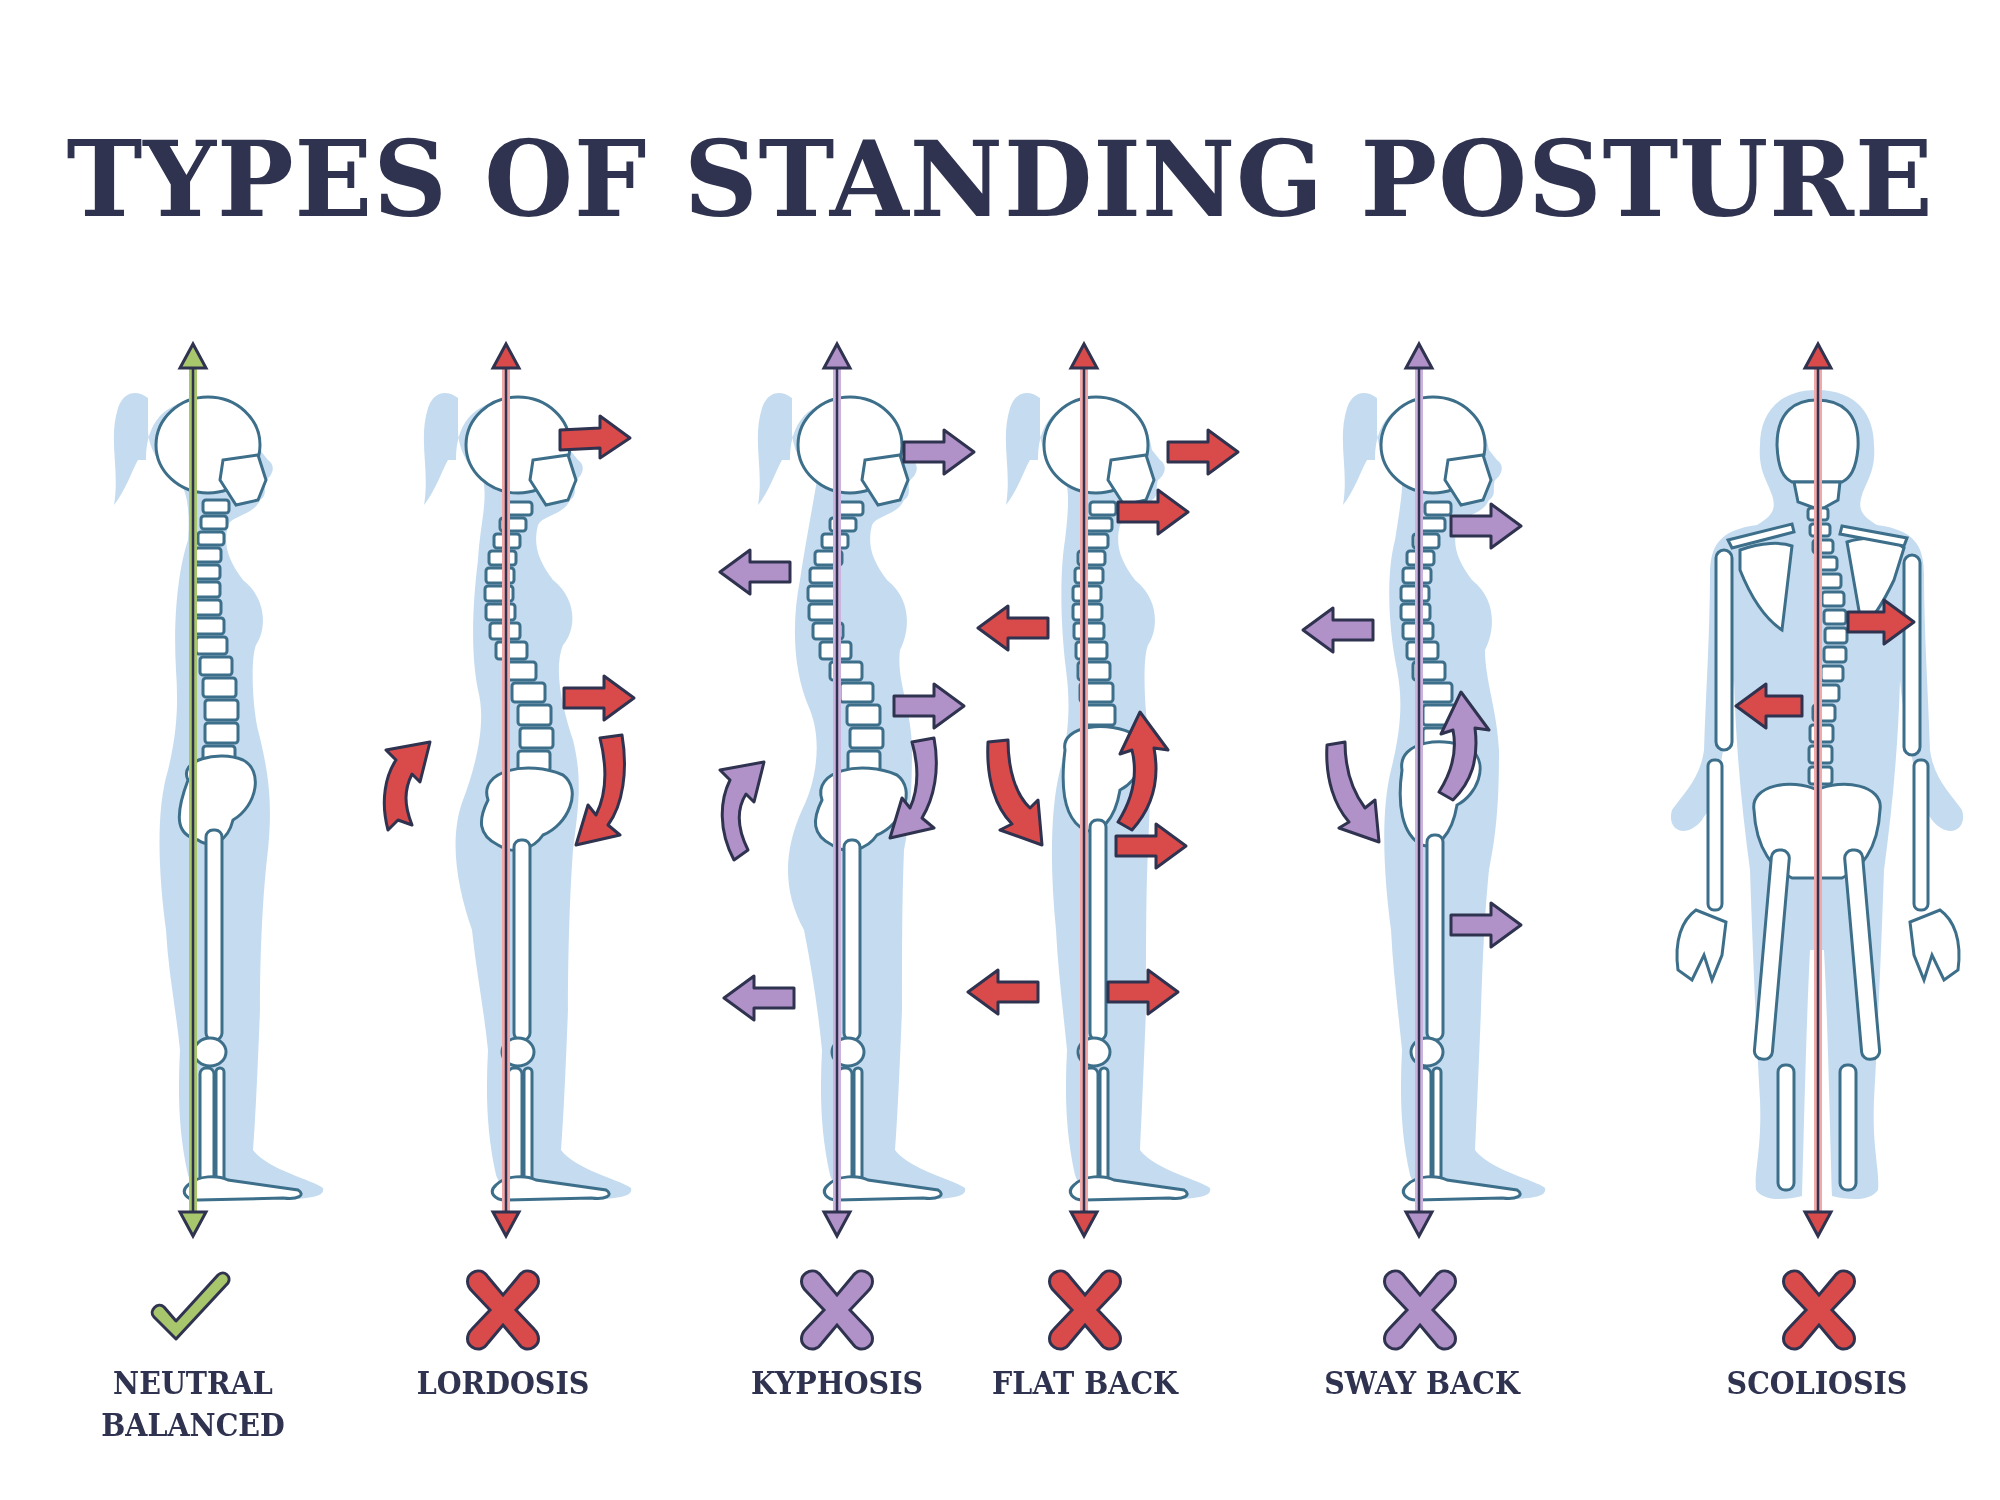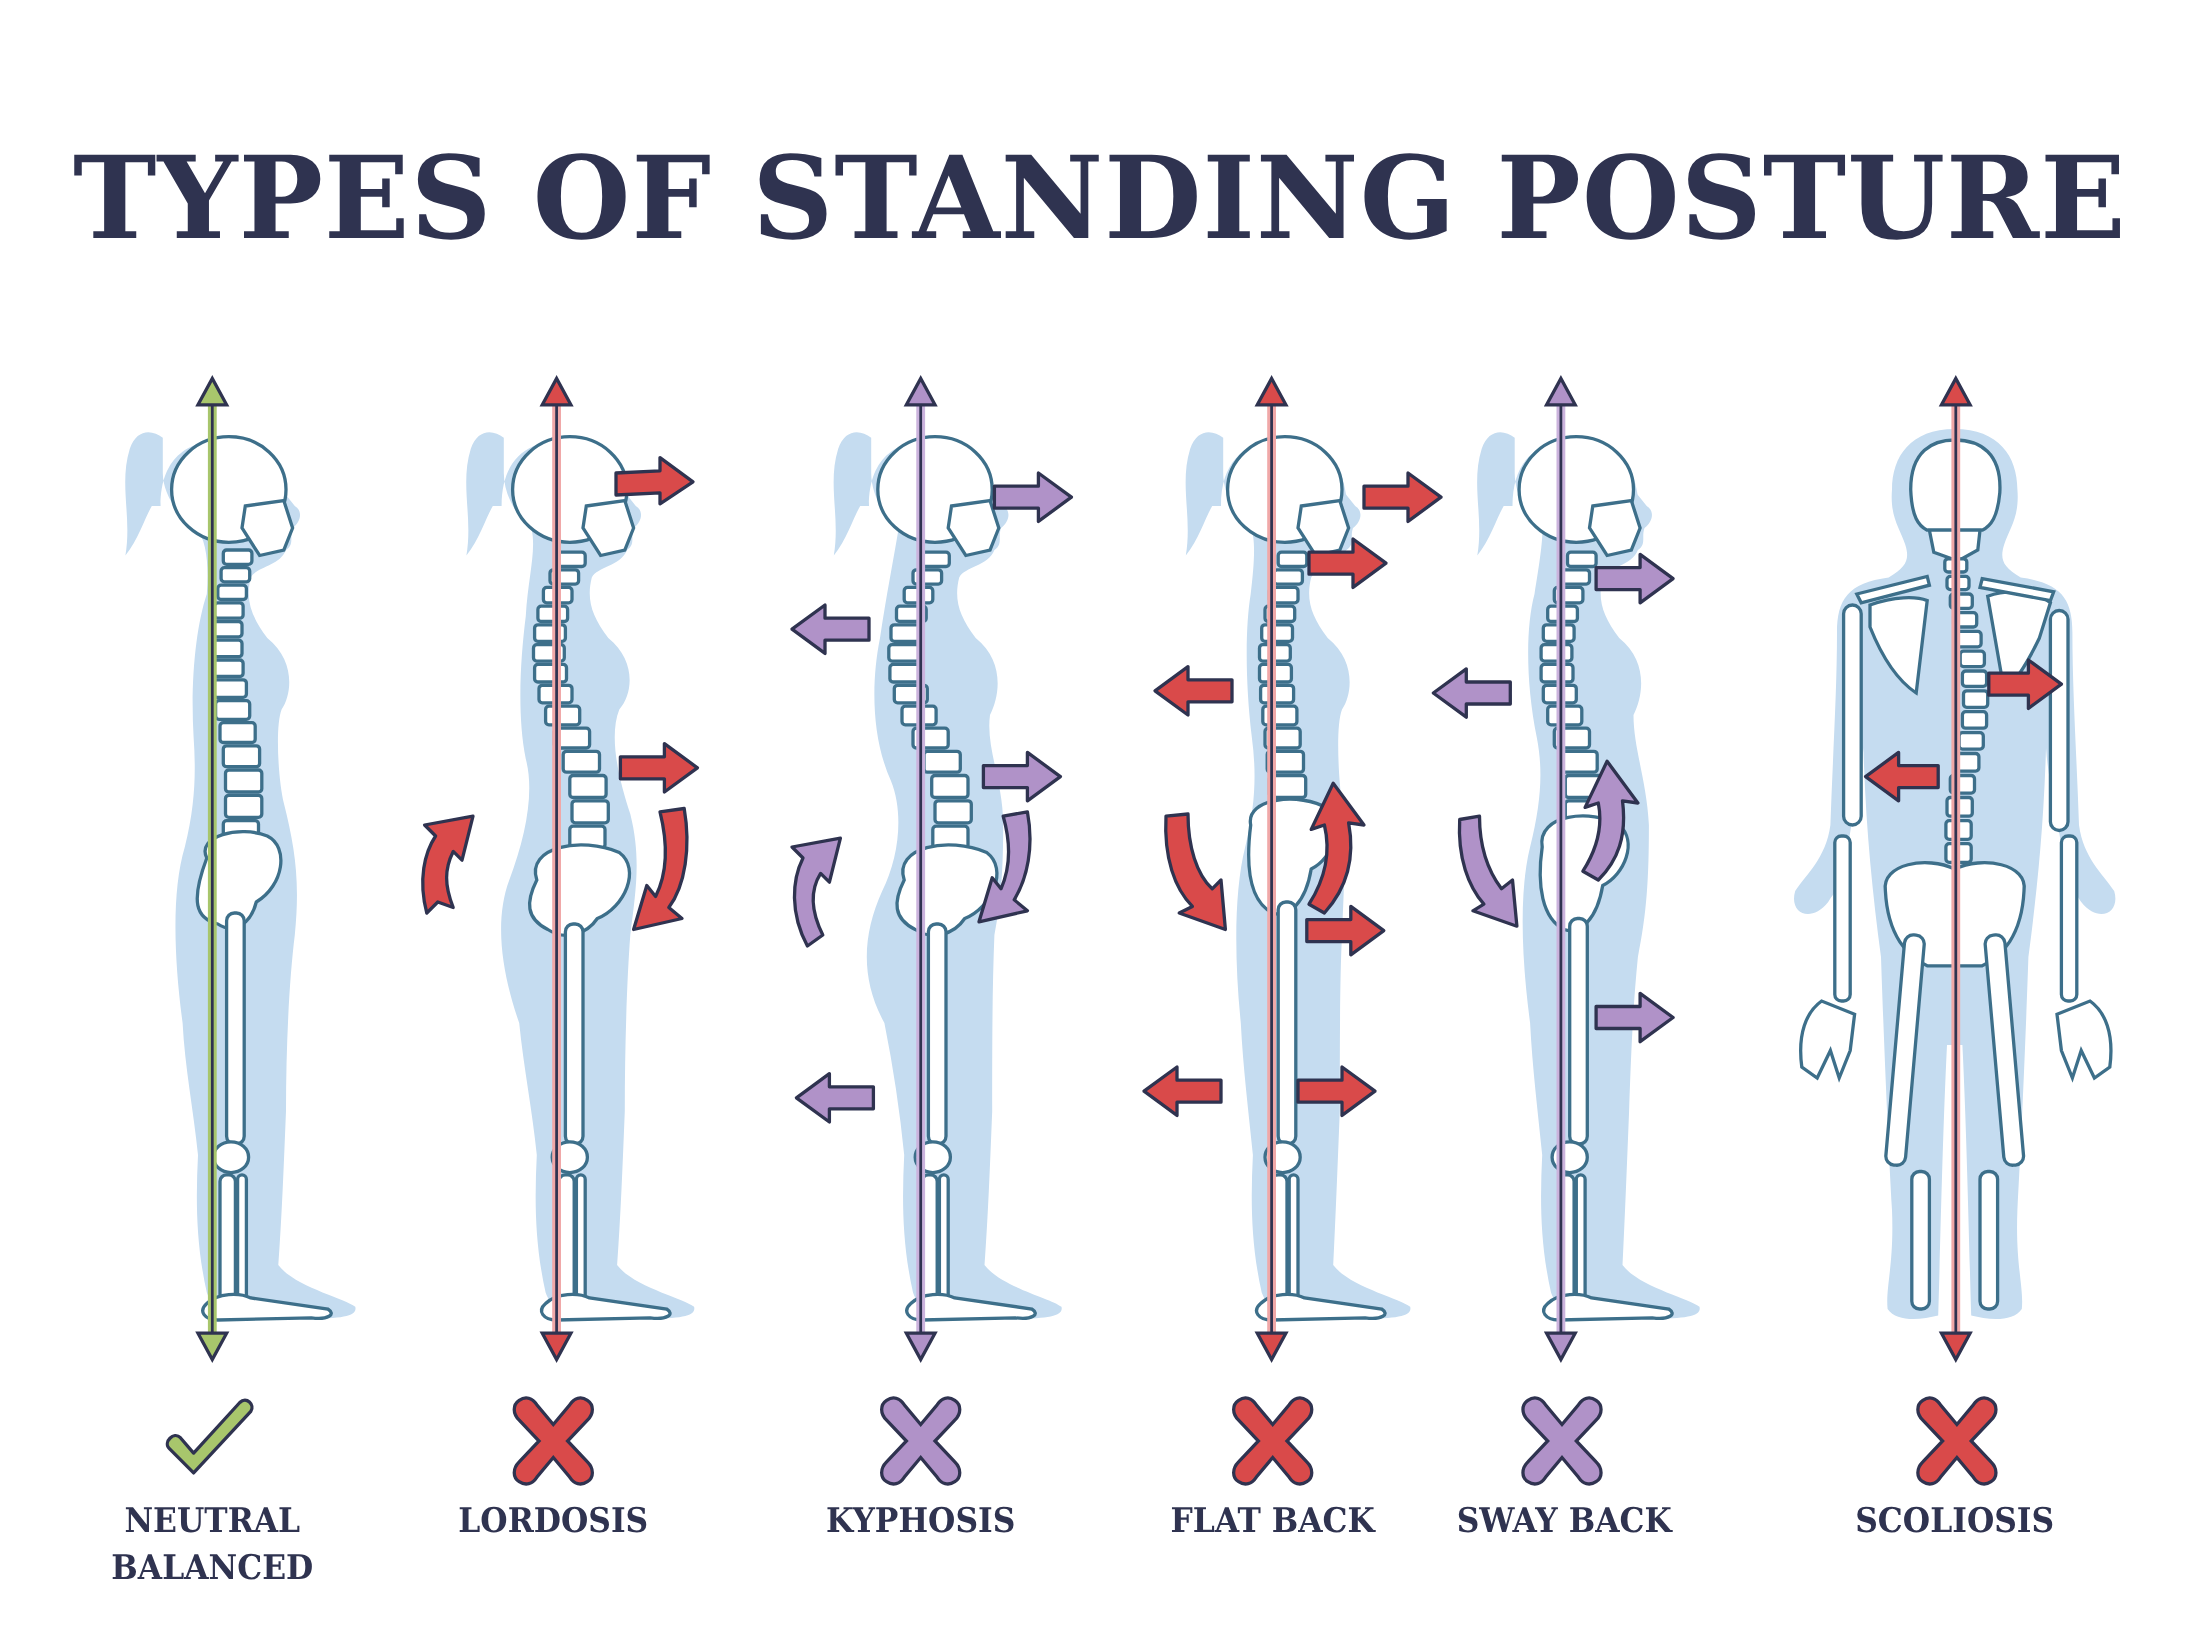--- a/index.html
+++ b/index.html
@@ -162,21 +162,21 @@
     </g>
   </svg>
   <svg class="mark" viewBox="0 0 90 90" style="left:120px;">
     <path d="M14,8 C8,12 8,20 14,26 L32,45 L14,64 C8,70 8,78 14,82 C20,86 26,84 30,78 L45,60 L60,78 C64,84 70,86 76,82 C82,78 82,70 76,64 L58,45 L76,26 C82,20 82,12 76,8 C70,4 64,6 60,12 L45,30 L30,12 C26,6 20,4 14,8 Z" fill="#b092c8" stroke="#2f3350" stroke-width="3"></path>
   </svg>
   <div class="label">
     <div>KYPHOSIS</div>
   </div>
 </div>
 
-<div class="panel" style="left:992px;">
+<div class="panel" style="left:920px;">
   <svg class="fig" viewBox="0 0 330 920">
     <path d="M120,68 C110,60 96,60 90,78 C80,110 92,140 86,175 C98,160 104,140 110,130 L118,130 C118,80 150,68 185,70 C225,72 230,110 232,120 L240,130 C248,135 245,145 238,150 C235,158 240,165 232,170 C226,185 205,185 200,195 C195,215 200,230 215,250 C240,270 238,300 228,315 C222,330 225,380 228,400 C232,440 230,470 228,520 C226,560 226,620 226,680 C224,730 222,780 220,820 C235,840 280,850 290,858 C293,870 265,870 195,868 C175,866 160,860 155,845 C145,800 145,760 147,720 C143,680 138,640 136,600 C130,540 130,480 140,440 C150,400 150,370 146,340 C140,290 140,240 145,210 C148,185 150,160 145,150 C132,140 120,120 120,100 Z" fill="#c5dcf0"></path>
     <g fill="#ffffff" stroke="#3d6f8a" stroke-width="3">
       <ellipse cx="176" cy="115" rx="52" ry="48"></ellipse>
       <path d="M191,130 L226,125 L234,150 L226,170 L204,175 L188,150 Z"></path>
       <g>
         <rect x="170" y="172" width="26" height="13" rx="3"></rect>
           <rect x="166" y="188" width="26" height="13" rx="3"></rect>
         <rect x="162" y="204" width="26" height="14" rx="3"></rect>
           <rect x="158" y="221" width="27" height="14" rx="3"></rect>
@@ -264,21 +264,21 @@
     </g>
   </svg>
   <svg class="mark" viewBox="0 0 90 90" style="left:118px;">
     <path d="M14,8 C8,12 8,20 14,26 L32,45 L14,64 C8,70 8,78 14,82 C20,86 26,84 30,78 L45,60 L60,78 C64,84 70,86 76,82 C82,78 82,70 76,64 L58,45 L76,26 C82,20 82,12 76,8 C70,4 64,6 60,12 L45,30 L30,12 C26,6 20,4 14,8 Z" fill="#b092c8" stroke="#2f3350" stroke-width="3"></path>
   </svg>
   <div class="label">
     <div>SWAY BACK</div>
   </div>
 </div>
 
-<div class="panel" style="left:1612px;">
+<div class="panel" style="left:1652px;">
   <svg class="fig" viewBox="0 0 330 920">
     <path d="M165,60 C205,60 222,85 222,115 C224,140 215,150 210,165 C206,178 208,185 225,195 C262,200 272,215 272,245 C272,300 276,360 278,420 C282,450 300,465 310,480 C316,500 296,510 280,490 C274,480 262,470 262,440 C258,410 250,380 248,350 C246,420 240,480 232,540 C230,600 226,700 222,770 C220,820 228,840 226,860 C218,872 196,870 180,866 C178,800 176,700 172,620 L158,620 C154,700 152,800 150,866 C134,870 112,872 104,860 C102,840 110,820 108,770 C104,700 100,600 98,540 C90,480 84,420 82,350 C80,380 72,410 68,440 C68,470 56,480 50,490 C34,510 14,500 20,480 C30,465 48,450 52,420 C54,360 58,300 58,245 C58,215 68,200 105,195 C122,185 124,178 120,165 C115,150 106,140 108,115 C108,85 125,60 165,60 Z" fill="#c5dcf0"></path>
     <g fill="#ffffff" stroke="#3d6f8a" stroke-width="3">
       <path d="M125,115 C125,80 145,70 165,70 C188,70 208,82 206,118 C204,140 198,148 190,152 L140,152 C132,148 126,140 125,115 Z"></path>
       <path d="M142,152 L188,152 L186,170 L168,180 L146,172 Z"></path>
       <g>
         <rect x="156" y="178" width="20" height="12" rx="3"></rect>
           <rect x="158" y="194" width="20" height="12" rx="3"></rect>
         <rect x="161" y="210" width="20" height="13" rx="3"></rect>
           <rect x="164" y="227" width="21" height="13" rx="3"></rect>

